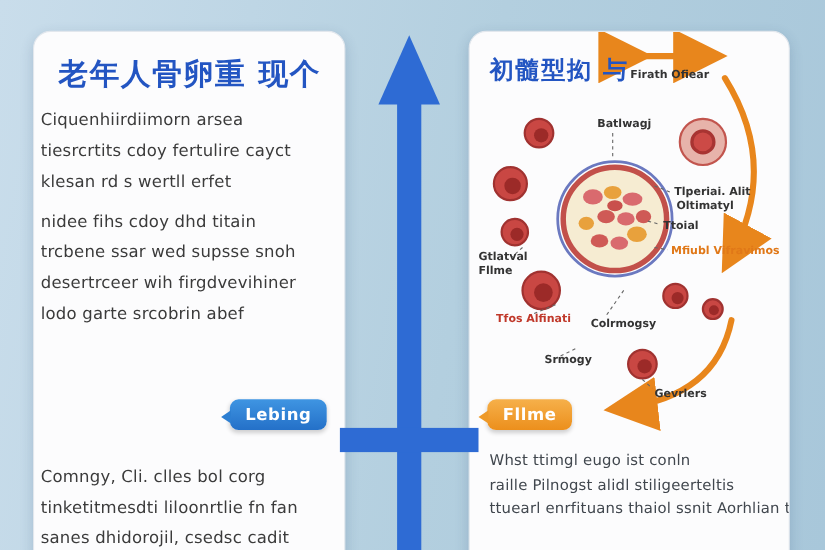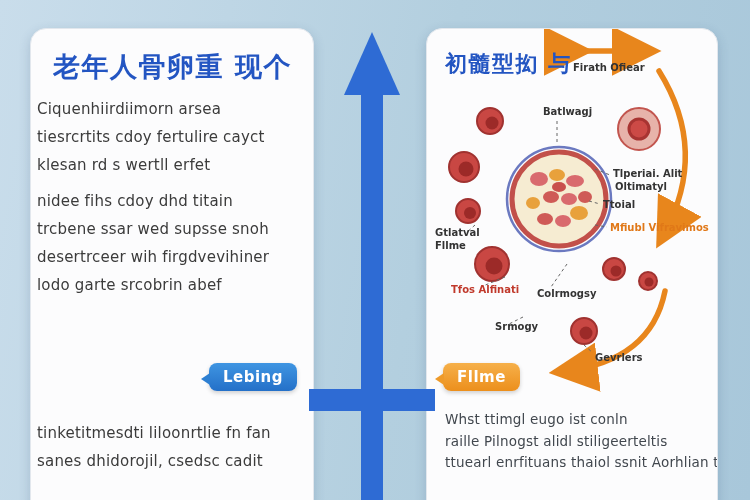--- a/index.html
+++ b/index.html
@@ -63,20 +63,21 @@
   <div class="panel-title">老年人骨卵重 现个</div>
   <div class="body-line">Ciquenhiirdiimorn arsea</div>
   <div class="body-line">tiesrcrtits cdoy fertulire cayct</div>
   <div class="body-line">klesan rd s wertll erfet</div>
   <div class="body-line para-gap">nidee fihs cdoy dhd titain</div>
   <div class="body-line">trcbene ssar wed supsse snoh</div>
   <div class="body-line">desertrceer wih firgdvevihiner</div>
   <div class="body-line">lodo garte srcobrin abef</div>
   <div class="badge" id="left-badge">Lebing</div>
   <div class="footer-block">
+    <div class="body-line">Comngy, Cli. clles bol corg</div>
     <div class="body-line">tinketitmesdti liloonrtlie fn fan</div>
     <div class="body-line">sanes dhidorojil, csedsc cadit</div>
   </div>
 </div>
 
 <svg id="center-graphic" viewBox="0 0 150 500" aria-hidden="true">
   <polygon points="75,32 47,95 103,95" fill="#2e6bd4"></polygon>
   <rect x="64" y="92" width="22" height="408" fill="#2e6bd4"></rect>
   <rect x="12" y="389" width="126" height="22" fill="#2e6bd4"></rect>
 </svg>

